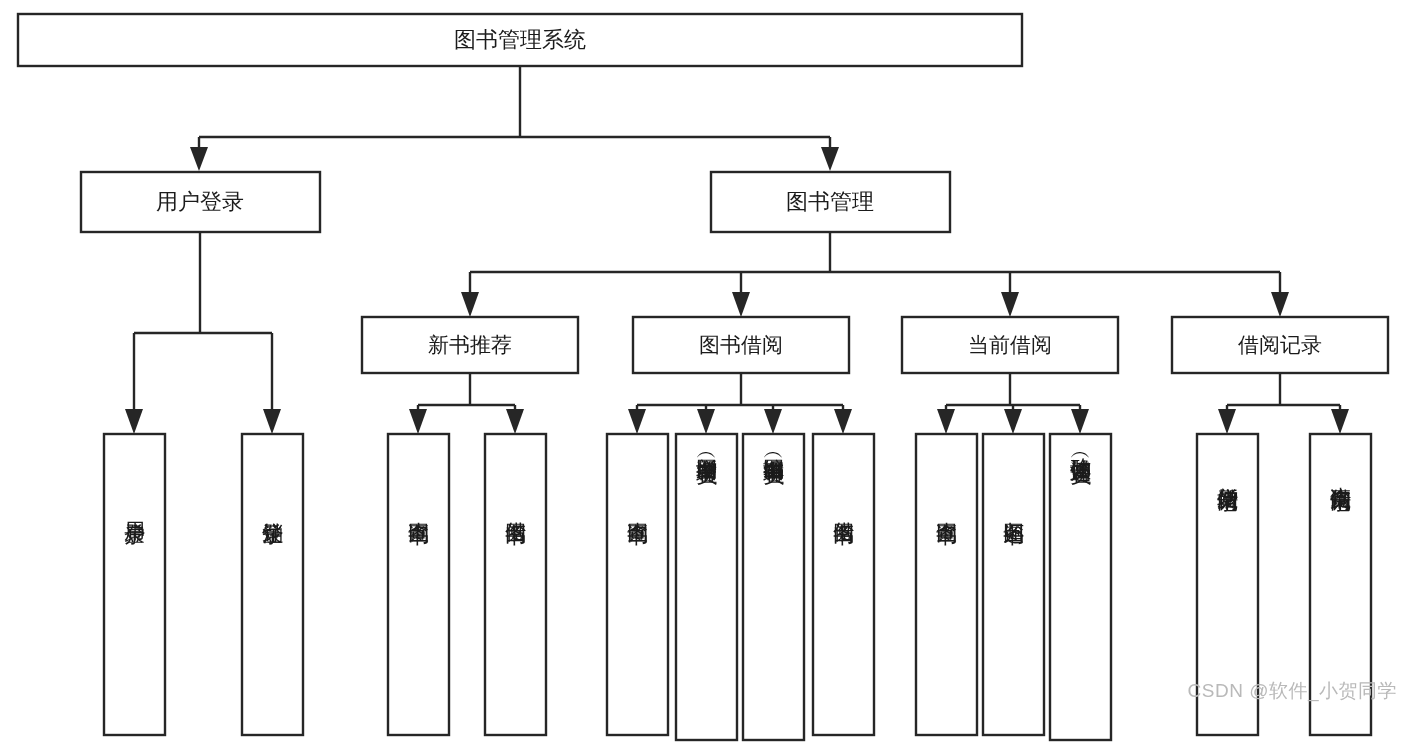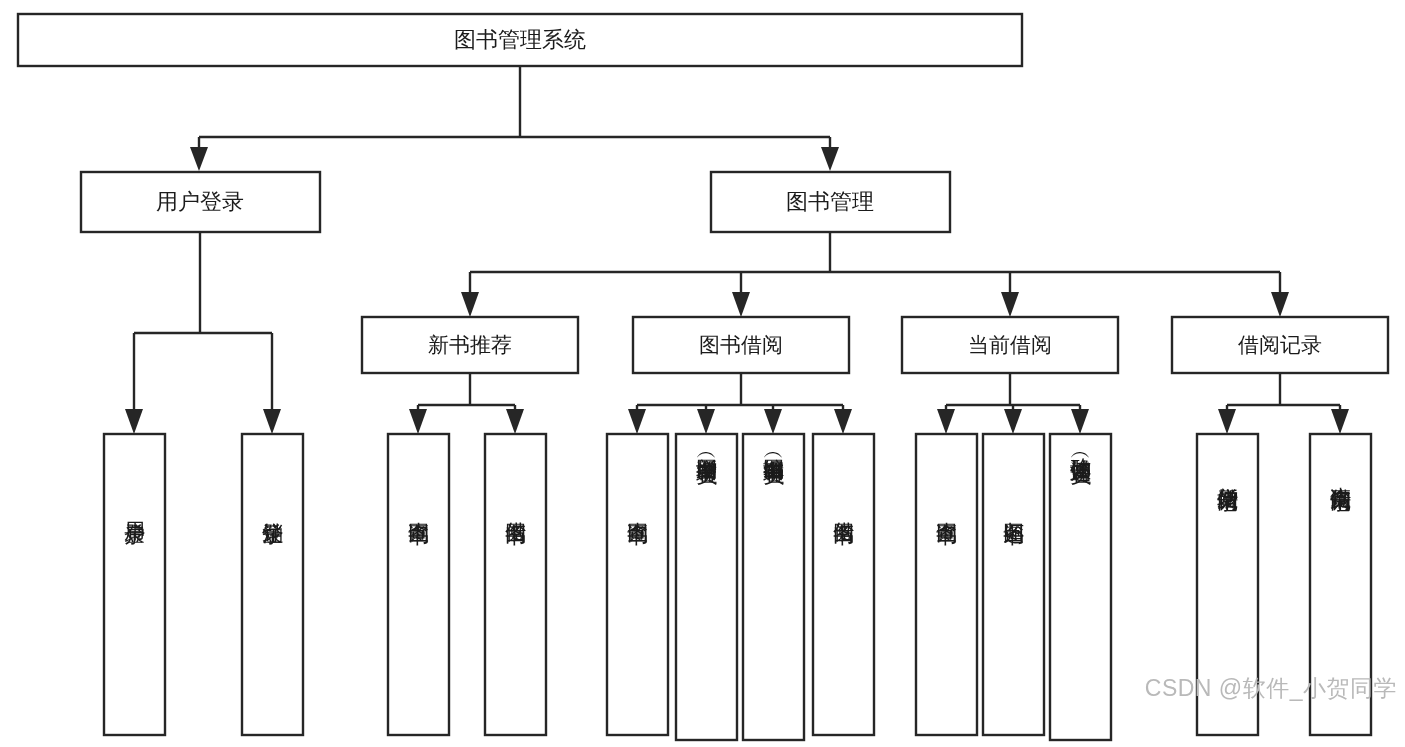--- a/index.html
+++ b/index.html
@@ -67,21 +67,21 @@
     line-height: 1.08;
     color: #1b1b1b;
     letter-spacing: 1px;
     white-space: nowrap;
   }
   .watermark {
     position: absolute;
     right: 8px;
     bottom: 4px;
     font-family: "Liberation Sans", "DejaVu Sans", sans-serif;
-    font-size: 23px;
+    font-size: 19px;
     color: #b9b9b9;
     letter-spacing: 0.5px;
     white-space: nowrap;
   }
 </style>
 </head>
 <body>
 
 <div id="diagram-root">
 

